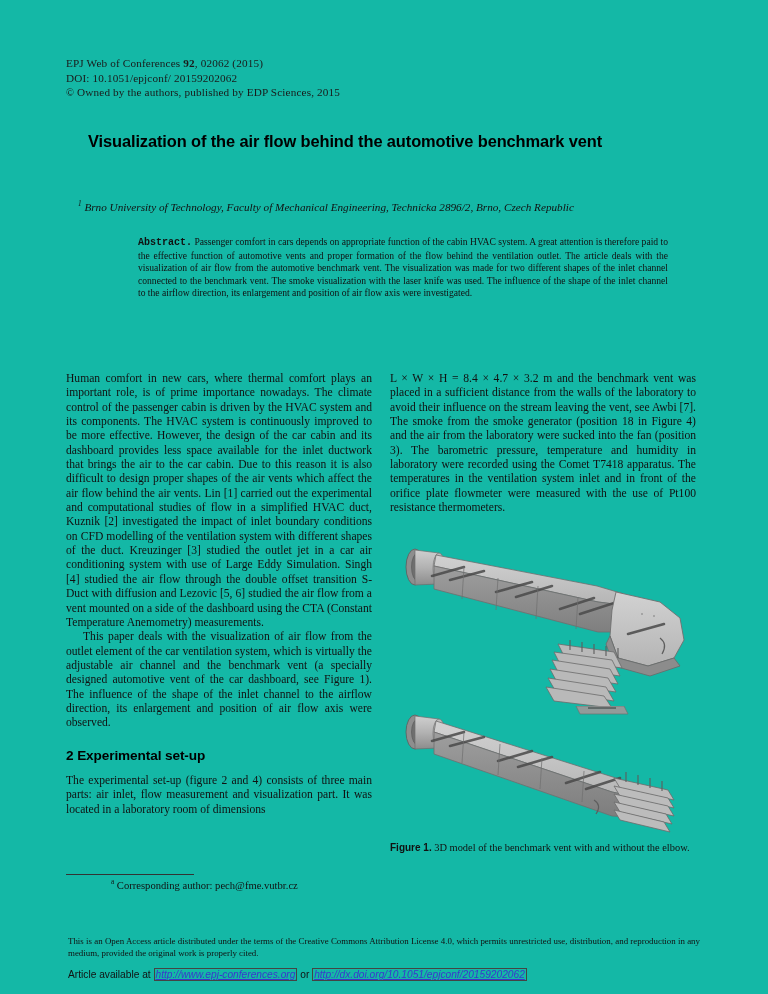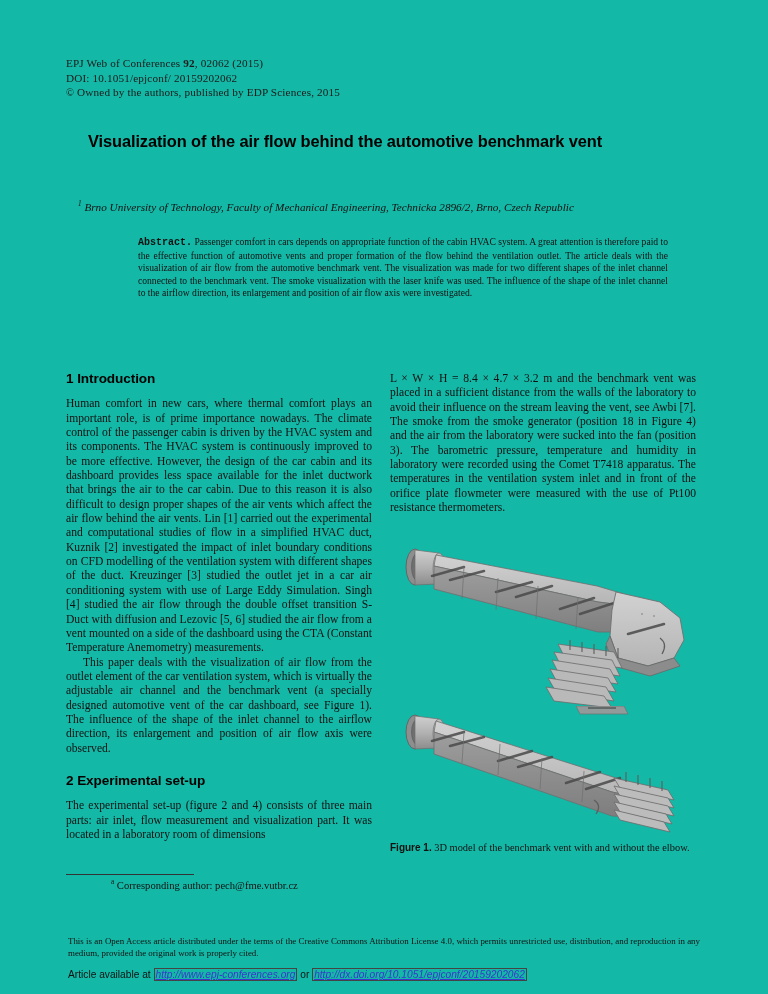--- a/index.html
+++ b/index.html
@@ -205,21 +205,20 @@
   </div>
 
   <div class="paper-title">Visualization of the air flow behind the automotive benchmark vent</div>
 
 
   <div class="affiliation"><sup>1</sup><span> Brno University of Technology, Faculty of Mechanical Engineering, Technicka 2896/2, Brno, Czech Republic</span></div>
 
   <div class="abstract"><b>Abstract.</b><span> Passenger comfort in cars depends on appropriate function of the cabin HVAC system. A great attention is therefore paid to the effective function of automotive vents and proper formation of the flow behind the ventilation outlet. The article deals with the visualization of air flow from the automotive benchmark vent. The visualization was made for two different shapes of the inlet channel connected to the benchmark vent. The smoke visualization with the laser knife was used. The influence of the shape of the inlet channel to the airflow direction, its enlargement and position of air flow axis were investigated.</span></div>
 
   <div class="col col-left">
-    <div class="sec-head">1 Introduction</div>
     <p class="body-par">Human comfort in new cars, where thermal comfort plays an important role, is of prime importance nowadays. The climate control of the passenger cabin is driven by the HVAC system and its components. The HVAC system is continuously improved to be more effective. However, the design of the car cabin and its dashboard provides less space available for the inlet ductwork that brings the air to the car cabin. Due to this reason it is also difficult to design proper shapes of the air vents which affect the air flow behind the air vents. Lin [1] carried out the experimental and computational studies of flow in a simplified HVAC duct, Kuznik [2] investigated the impact of inlet boundary conditions on CFD modelling of the ventilation system with different shapes of the duct. Kreuzinger [3] studied the outlet jet in a car air conditioning system with use of Large Eddy Simulation. Singh [4] studied the air flow through the double offset transition S-Duct with diffusion and Lezovic [5, 6] studied the air flow from a vent mounted on a side of the dashboard using the CTA (Constant Temperature Anemometry) measurements.</p>
     <p class="body-par indent">This paper deals with the visualization of air flow from the outlet element of the car ventilation system, which is virtually the adjustable air channel and the benchmark vent (a specially designed automotive vent of the car dashboard, see Figure 1). The influence of the shape of the inlet channel to the airflow direction, its enlargement and position of air flow axis were observed.</p>
     <div class="sec-head spaced">2 Experimental set-up</div>
     <p class="body-par">The experimental set-up (figure 2 and 4) consists of three main parts: air inlet, flow measurement and visualization part. It was located in a laboratory room of dimensions</p>
   </div>
 
   <div class="col col-right">
     <p class="body-par">L × W × H = 8.4 × 4.7 × 3.2 m and the benchmark vent was placed in a sufficient distance from the walls of the laboratory to avoid their influence on the stream leaving the vent, see Awbi [7]. The smoke from the smoke generator (position 18 in Figure 4) and the air from the laboratory were sucked into the fan (position 3). The barometric pressure, temperature and humidity in laboratory were recorded using the Comet T7418 apparatus. The temperatures in the ventilation system inlet and in front of the orifice plate flowmeter were measured with the use of Pt100 resistance thermometers.</p>
   </div>
 

